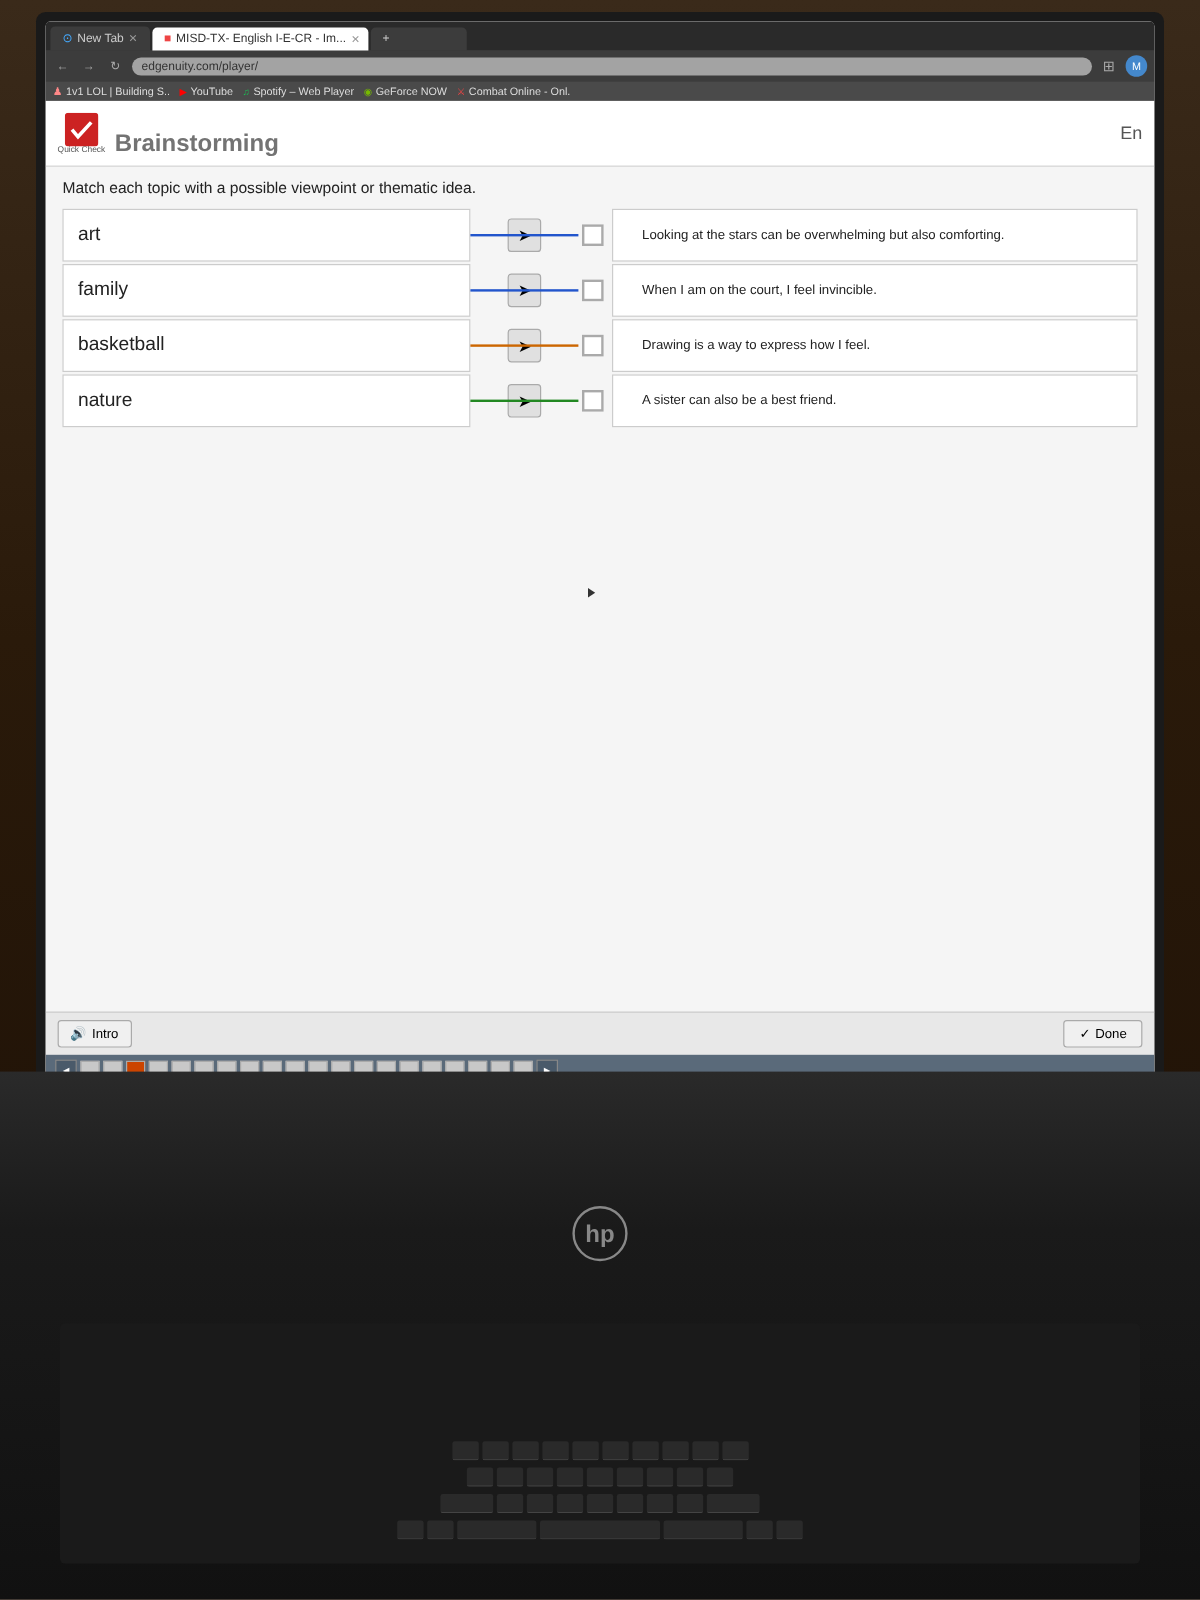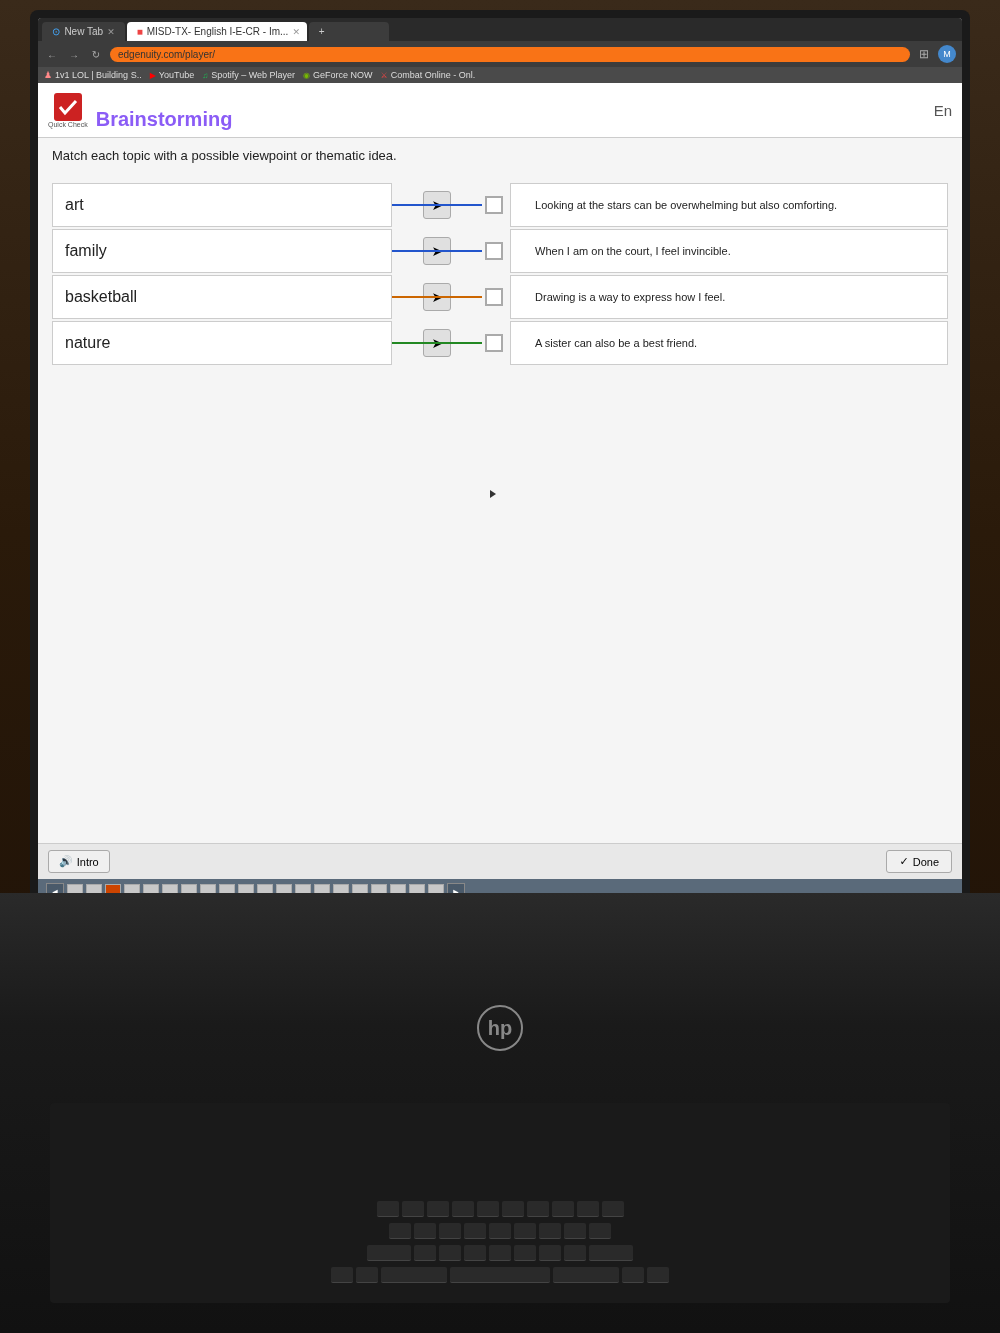--- a/index.html
+++ b/index.html
@@ -97,21 +97,21 @@
       display: flex;
       align-items: center;
       justify-content: center;
       color: #aaa;
       font-size: 10px;
       cursor: pointer;
     }
 
     .address-field {
       flex: 1;
-      background: #f97316;
+      background: #a3a3a3;
       border-radius: 10px;
       padding: 2px 8px;
       font-size: 10px;
       color: #333;
       display: flex;
       align-items: center;
     }
 
     .bookmarks-bar {
       display: flex;
@@ -171,41 +171,41 @@
     }
 
     .quick-check-icon {
       width: 28px;
       height: 28px;
     }
 
     .brainstorming-title {
       font-size: 20px;
       font-weight: bold;
-      color: #8b5cf6;
+      color: #737373;
       margin-top: 19px;
     }
 
     .header-right {
       font-size: 15px;
       color: #555;
     }
 
     
     .exercise-area {
       flex: 1;
       background: #f5f5f5;
       padding: 10px 14px;
       overflow: hidden;
     }
 
     .instruction-text {
       font-size: 13px;
       color: #222;
-      margin-bottom: 20px;
+      margin-bottom: 10px;
     }
 
     
     .matching-container {
       display: flex;
       gap: 0;
       width: 100%;
     }
 
     .left-column {

